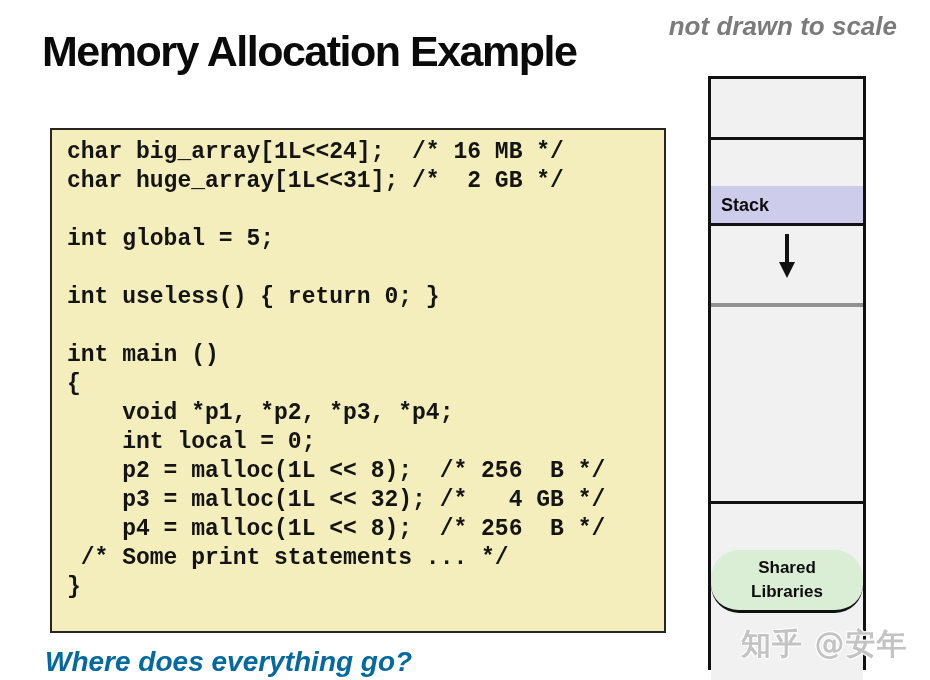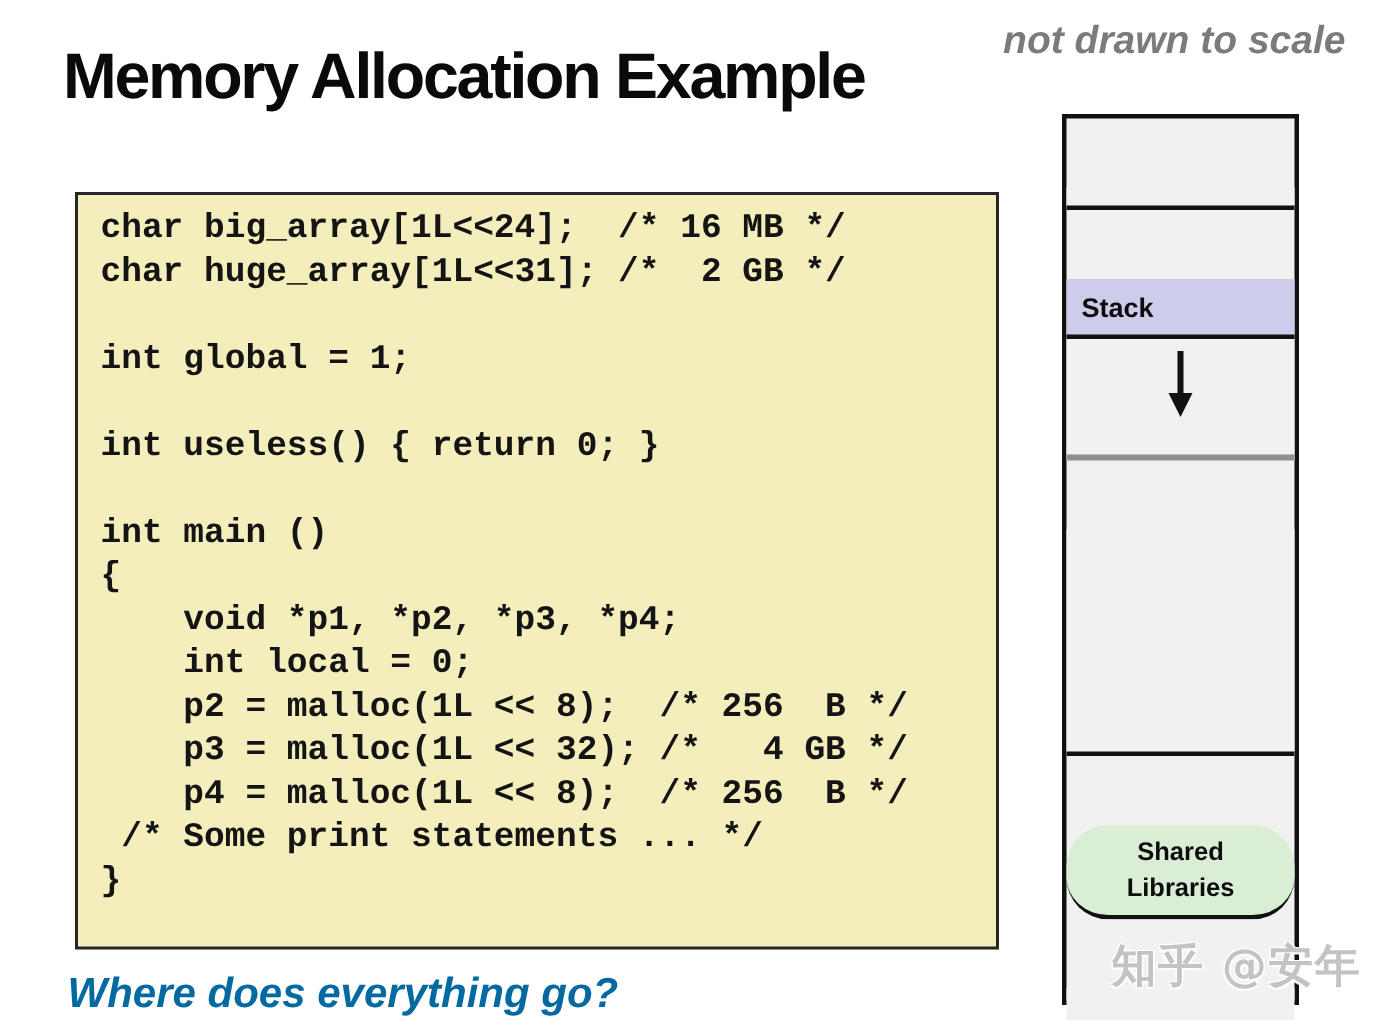--- a/index.html
+++ b/index.html
@@ -128,21 +128,21 @@
 <body>
 
 <h1 class="slide-title">Memory Allocation Example</h1>
 <div class="scale-note">not drawn to scale</div>
 
 <div class="code-panel">
   <div>
       <div class="code-line">char big_array[1L&lt;&lt;24];  /* 16 MB */</div>
       <div class="code-line">char huge_array[1L&lt;&lt;31]; /*  2 GB */</div>
       <div class="code-line">&nbsp;</div>
-      <div class="code-line">int global = 1;</div>
+      <div class="code-line">int global = 5;</div>
       <div class="code-line">&nbsp;</div>
       <div class="code-line">int useless() { return 0; }</div>
       <div class="code-line">&nbsp;</div>
       <div class="code-line">int main ()</div>
       <div class="code-line">{</div>
       <div class="code-line">    void *p1, *p2, *p3, *p4;</div>
       <div class="code-line">    int local = 0;</div>
       <div class="code-line">    p2 = malloc(1L &lt;&lt; 8);  /* 256  B */</div>
       <div class="code-line">    p3 = malloc(1L &lt;&lt; 32); /*   4 GB */</div>
       <div class="code-line">    p4 = malloc(1L &lt;&lt; 8);  /* 256  B */</div>

